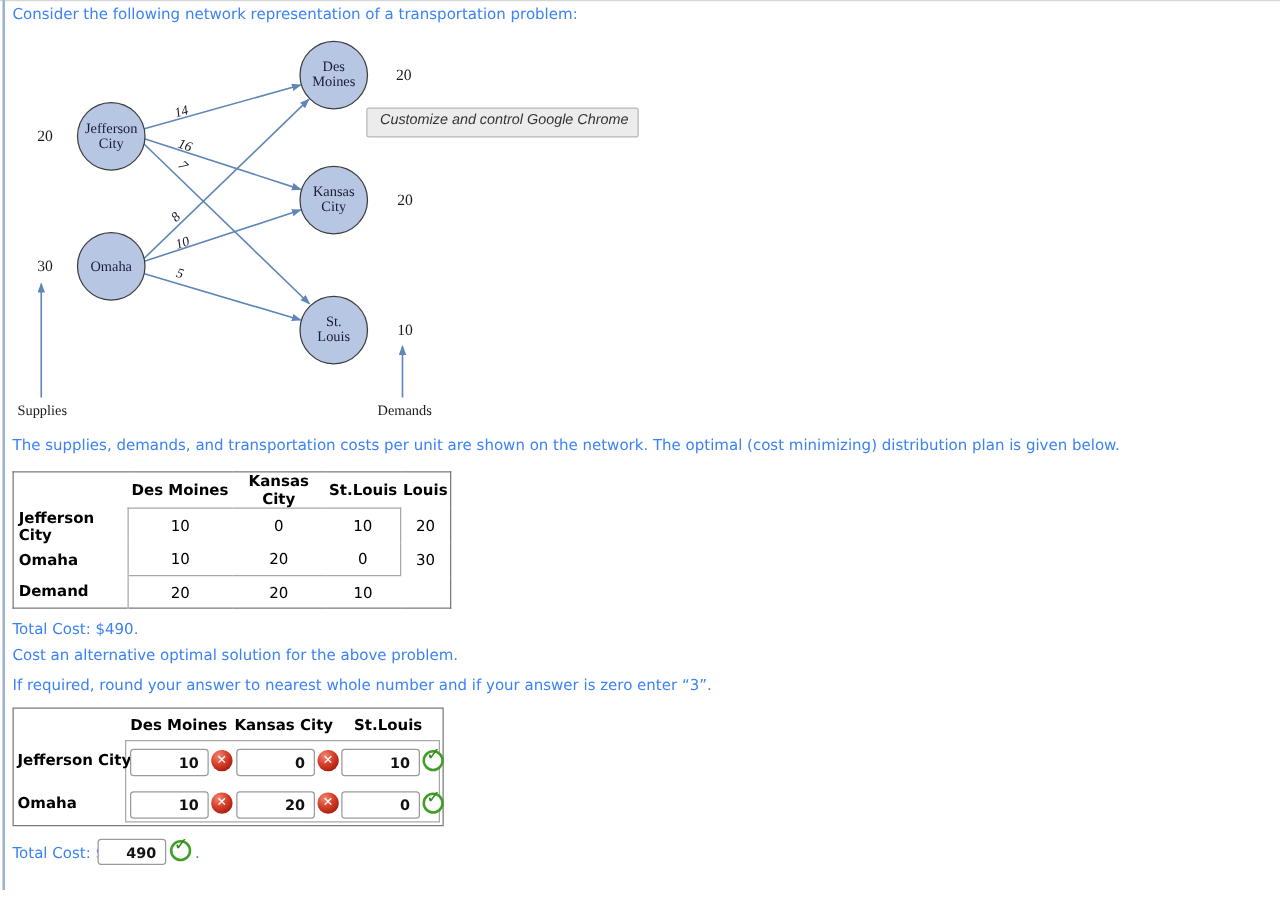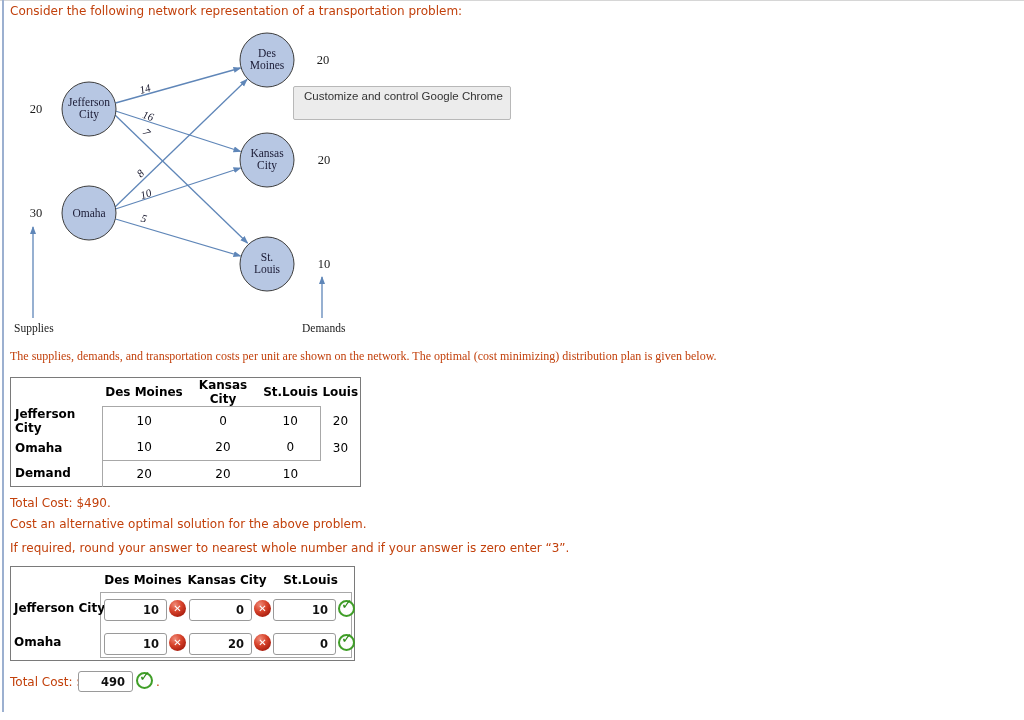--- a/index.html
+++ b/index.html
@@ -3,35 +3,35 @@
 <meta charset="utf-8">
 <style>
   * { margin:0; padding:0; box-sizing:border-box; }
   html,body { width:1024px; height:720px; background:#ffffff; overflow:hidden; position:relative;
               font-family:"DejaVu Sans", sans-serif; }
   .abs { position:absolute; }
 
   .top-line { left:0; top:0; width:1024px; height:1px; background:#d6d6d6; }
   .left-rule { left:2px; top:0; width:2px; height:712px; background:#9cb0d0; }
 
-  .txt { color:#c2410c; font-size:12px; white-space:nowrap; }
+  .txt { color:#3b82f6; font-size:12px; white-space:nowrap; }
 
   
   svg.net { left:0; top:0; pointer-events:none; }
   .edge { stroke:#5f86b8; stroke-width:1.3; fill:none; }
   .node { fill:#b7c7e3; stroke:#3d3d3d; stroke-width:1; }
   .node-label { font-family:"Liberation Serif","DejaVu Serif",serif; font-size:11.5px; fill:#1b1b35; text-anchor:middle; }
   .qty { font-family:"Liberation Serif","DejaVu Serif",serif; font-size:12.5px; fill:#1a1a1a; text-anchor:middle; }
   .cost { font-family:"Liberation Serif","DejaVu Serif",serif; font-style:italic; font-size:11px; fill:#14142a; text-anchor:middle; }
   .axis-label { font-family:"Liberation Serif","DejaVu Serif",serif; font-size:11.5px; fill:#1a1a1a; }
 
   
-  .tooltip { left:293px; top:86px; width:218px; height:34px; background:#ececec;
+  .tooltip { left:293px; top:86px; width:218px; height:24px; background:#ececec;
              border:1px solid #b8b8b8; border-radius:2px; font-family:"Liberation Sans",sans-serif;
-             font-size:11.5px; color:#333; line-height:19px; padding-left:10px; white-space:nowrap; }
+             font-size:11.5px; color:#333; line-height:19px; padding-left:10px; white-space:nowrap;font-style:italic; }
 
   
   table.sol { left:10px; top:377px; border-collapse:collapse; table-layout:fixed;
               border:1px solid #7a7a7a; font-size:12px; color:#000; }
   table.sol td { text-align:center; vertical-align:middle; padding:0; }
   table.sol td.rowlab { text-align:left; padding-left:4px; font-weight:bold; }
   table.sol tr.h td { font-weight:bold; height:27px; }
   .bt { border-top:1px solid #a8a8a8 !important; }
   .bl { border-left:1px solid #a8a8a8 !important; }
   .br { border-right:1px solid #a8a8a8 !important; }
@@ -116,21 +116,21 @@
   <text class="qty" x="324" y="268">10</text>
 
   <line class="edge" x1="33" y1="318" x2="33" y2="227" marker-end="url(#ah)"></line>
   <line class="edge" x1="322" y1="318" x2="322" y2="277" marker-end="url(#ah)"></line>
   <text class="axis-label" x="14" y="332">Supplies</text>
   <text class="axis-label" x="302" y="332">Demands</text>
 </svg>
 
 <div class="abs tooltip">Customize and control Google Chrome</div>
 
-<div class="abs txt" style="left:10px; top:349px;font-family:Liberation Serif, serif;">The supplies, demands, and transportation costs per unit are shown on the network. The optimal (cost minimizing) distribution plan is given below.</div>
+<div class="abs txt" style="left:10px; top:349px;">The supplies, demands, and transportation costs per unit are shown on the network. The optimal (cost minimizing) distribution plan is given below.</div>
 
 <table class="abs sol">
   <colgroup>
       <col style="width:92px">
       <col style="width:83px">
       <col style="width:75px">
       <col style="width:60px">
       <col style="width:40px">
     </colgroup>
   <tbody>

